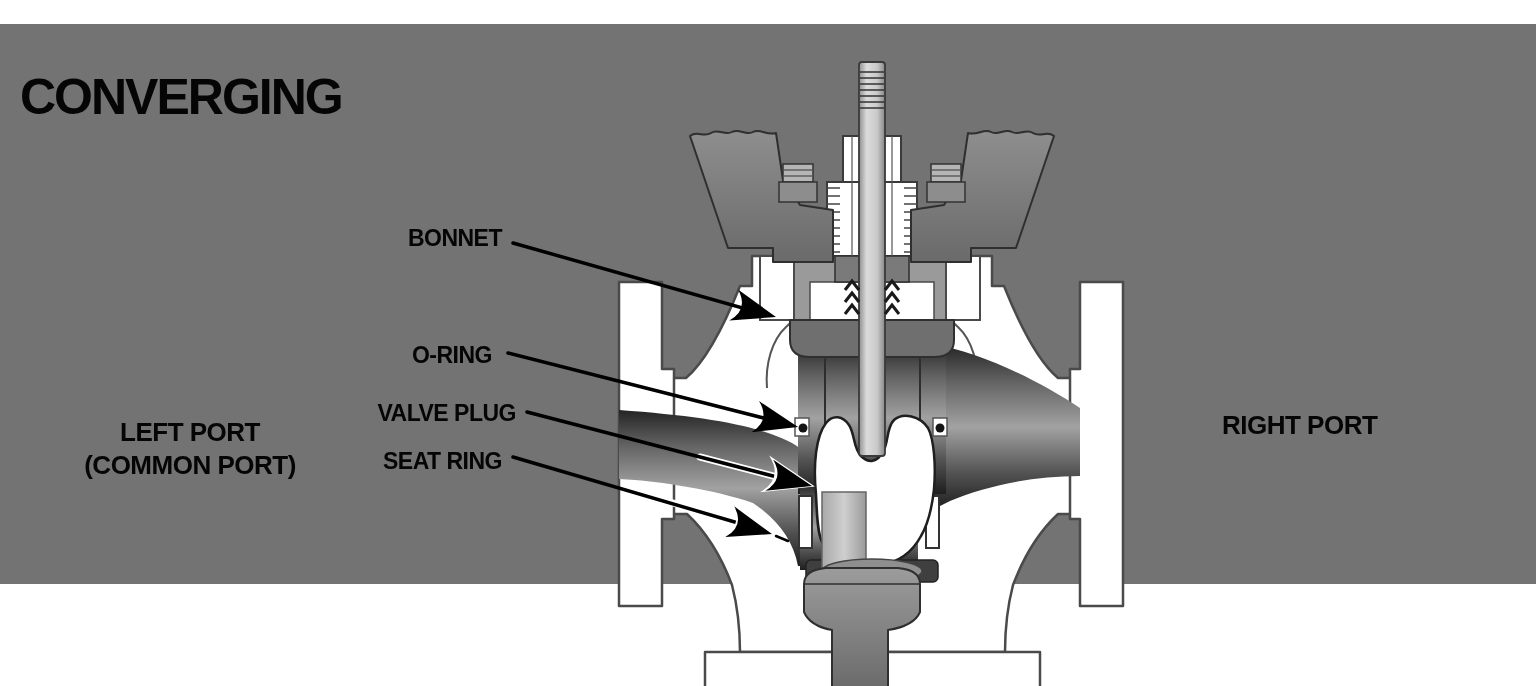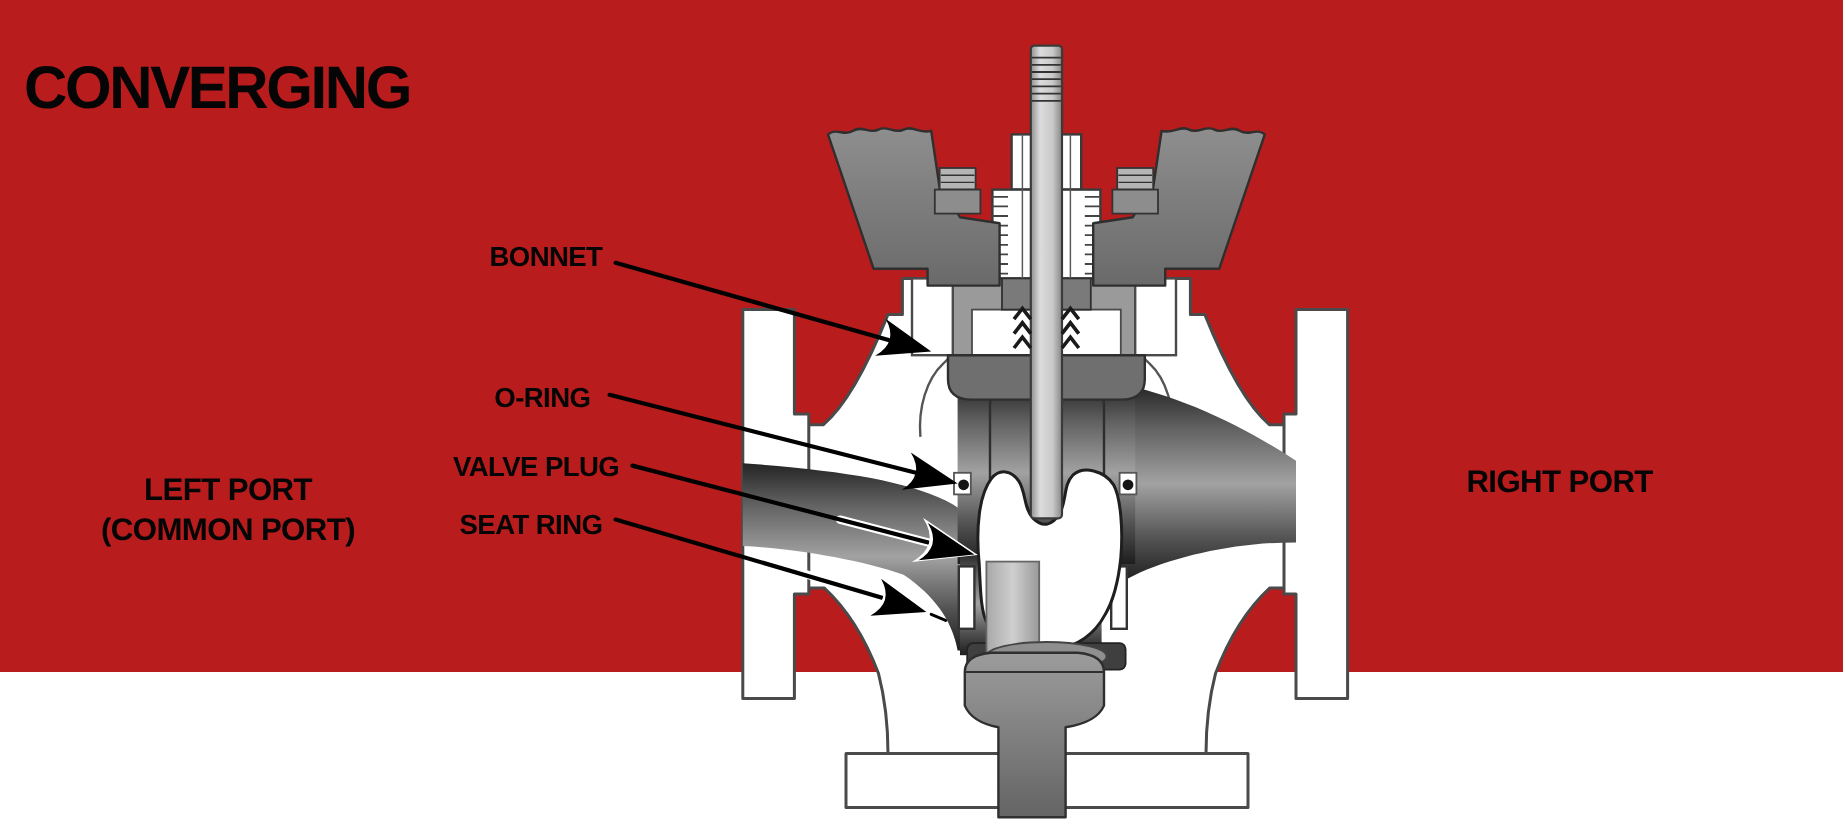--- a/index.html
+++ b/index.html
@@ -1,17 +1,17 @@
 <!DOCTYPE html>
 <html><head>
 <meta charset="utf-8">
 <style>
   html,body{margin:0;padding:0;background:#ffffff;}
   body{width:1536px;height:686px;overflow:hidden;font-family:"Liberation Sans",sans-serif;}
-  .stage{position:relative;width:1536px;height:560px;background:#b91c1c;}
+  .stage{position:relative;width:1536px;height:560px;background:#737373;margin-top:24px;}
   svg text{font-family:"Liberation Sans","DejaVu Sans",sans-serif;fill:#050505;}
   .title-text{font-size:50px;font-weight:700;letter-spacing:-2px;}
   .callout-text{font-size:23px;font-weight:700;letter-spacing:-0.5px;}
   .port-text{font-size:26px;font-weight:700;letter-spacing:-0.5px;}
   .outline{stroke:#4a4a4a;stroke-width:2.5;fill:#ffffff;stroke-linejoin:round;}
   .dkline{stroke:#2f2f2f;stroke-width:2;stroke-linejoin:round;}
   .leader{stroke:#000;stroke-width:3.5;fill:none;stroke-linecap:round;}
   .leader-case{stroke:#fff;stroke-width:7;fill:none;stroke-linecap:round;}
 </style>
 </head>

